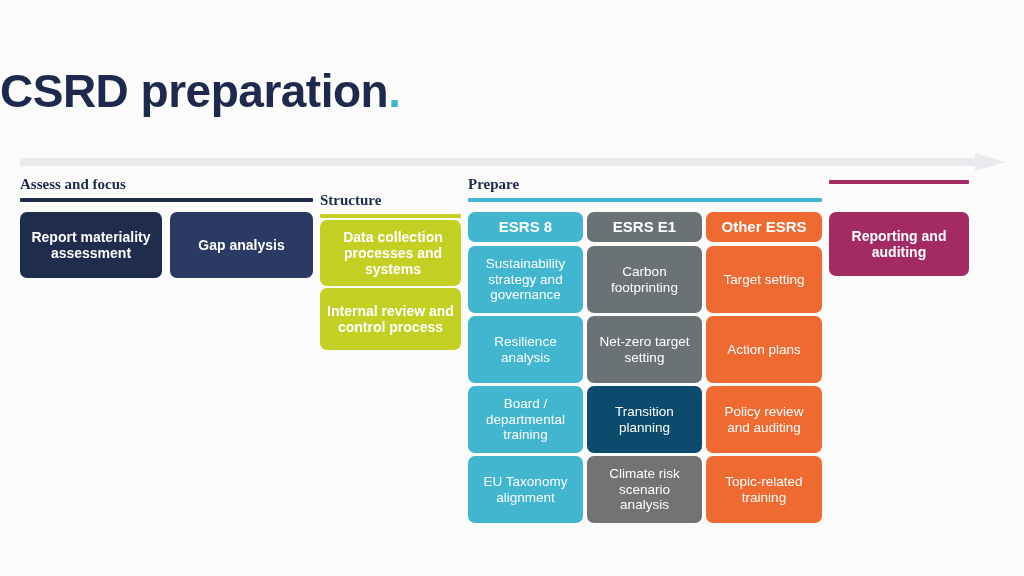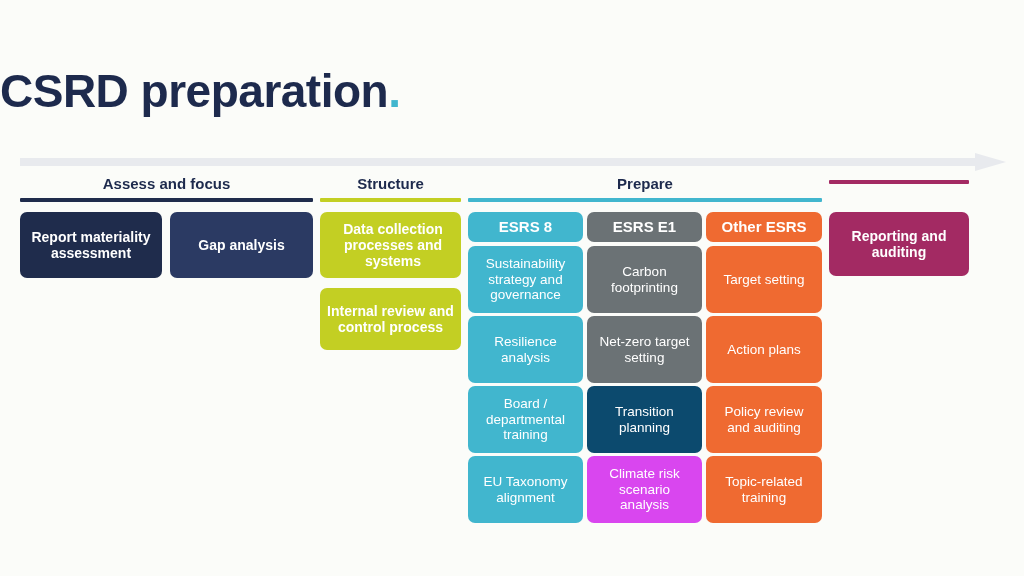--- a/index.html
+++ b/index.html
@@ -60,37 +60,37 @@
   }
 
   
   .phase-header {
     position: absolute;
     top: 175px;
     height: 28px;
   }
   .phase-header .phase-label {
     display: block;
-    text-align: center;
     font-size: 15px;
     font-weight: bold;
     color: #1d2a4d;
     line-height: 18px;
     white-space: nowrap;
+    font-family: Liberation Serif, serif;
   }
   .phase-header .phase-rule {
     display: block;
     margin-top: 5px;
     height: 4px;
     width: 100%;
     border-radius: 1px;
   }
 
   #phase-assess  { left: 20px;  width: 293px; }
-  #phase-structure { left: 320px; width: 141px; }
+  #phase-structure { left: 320px; width: 141px; margin-top: 16px; }
   #phase-prepare { left: 468px; width: 354px; }
   #phase-report  { left: 829px; width: 140px; }
 
   
   .box {
     position: absolute;
     border-radius: 7px;
     box-sizing: border-box;
     display: flex;
     align-items: center;
@@ -122,21 +122,21 @@
   .col-other    { left: 706px; width: 116px; }
   .col-report   { left: 829px; width: 140px; }
 
   .row-head { top: 212px; height: 30px; }
   .row-1 { top: 246px; height: 67px; }
   .row-2 { top: 316px; height: 67px; }
   .row-3 { top: 386px; height: 67px; }
   .row-4 { top: 456px; height: 67px; }
 
   .big-assess { top: 212px; height: 66px; }
-  .struct-1 { top: 212px; height: 66px; padding-left: 12px; }
+  .struct-1 { top: 220px; height: 66px; padding-left: 12px; }
   .struct-2 { top: 288px; height: 62px; }
   .report-1 { top: 212px; height: 64px; }
 </style>
 </head>
 <body>
 
 <div id="slide-title">
   <span>CSRD preparation</span><span class="accent-dot">.</span>
 </div>
 
@@ -196,21 +196,21 @@
 </div>
 <div class="box item-box col-esrse1 row-1" style="background:#6b7275">
   <span>Carbon footprinting</span>
 </div>
 <div class="box item-box col-esrse1 row-2" style="background:#6b7275">
   <span>Net-zero target setting</span>
 </div>
 <div class="box item-box col-esrse1 row-3" style="background:#0c4a6e">
   <span>Transition planning</span>
 </div>
-<div class="box item-box col-esrse1 row-4" style="background:#d946ef">
+<div class="box item-box col-esrse1 row-4" style="background:#737373">
   <span>Climate risk scenario analysis</span>
 </div>
 
 <div class="box head-box col-other row-head" style="background:#ef6a31">
   <span>Other ESRS</span>
 </div>
 <div class="box item-box col-other row-1" style="background:#ef6a31">
   <span>Target setting</span>
 </div>
 <div class="box item-box col-other row-2" style="background:#ef6a31">

